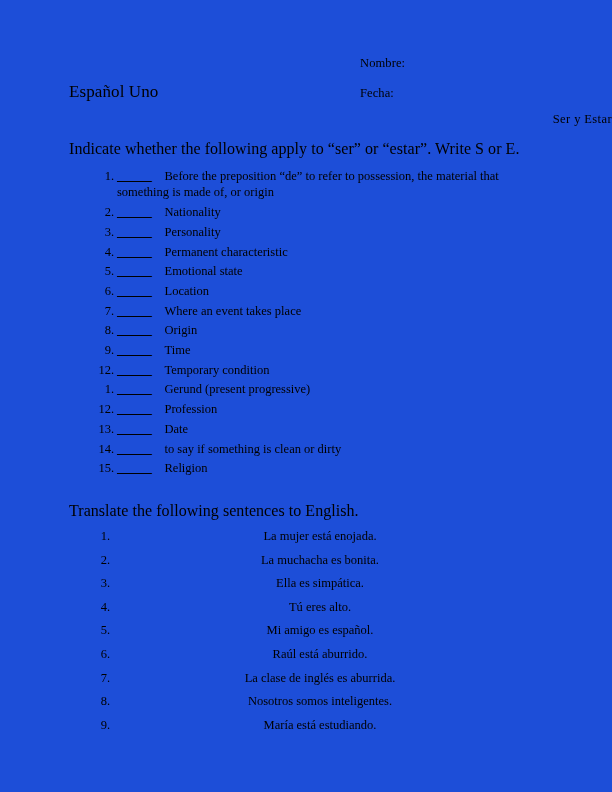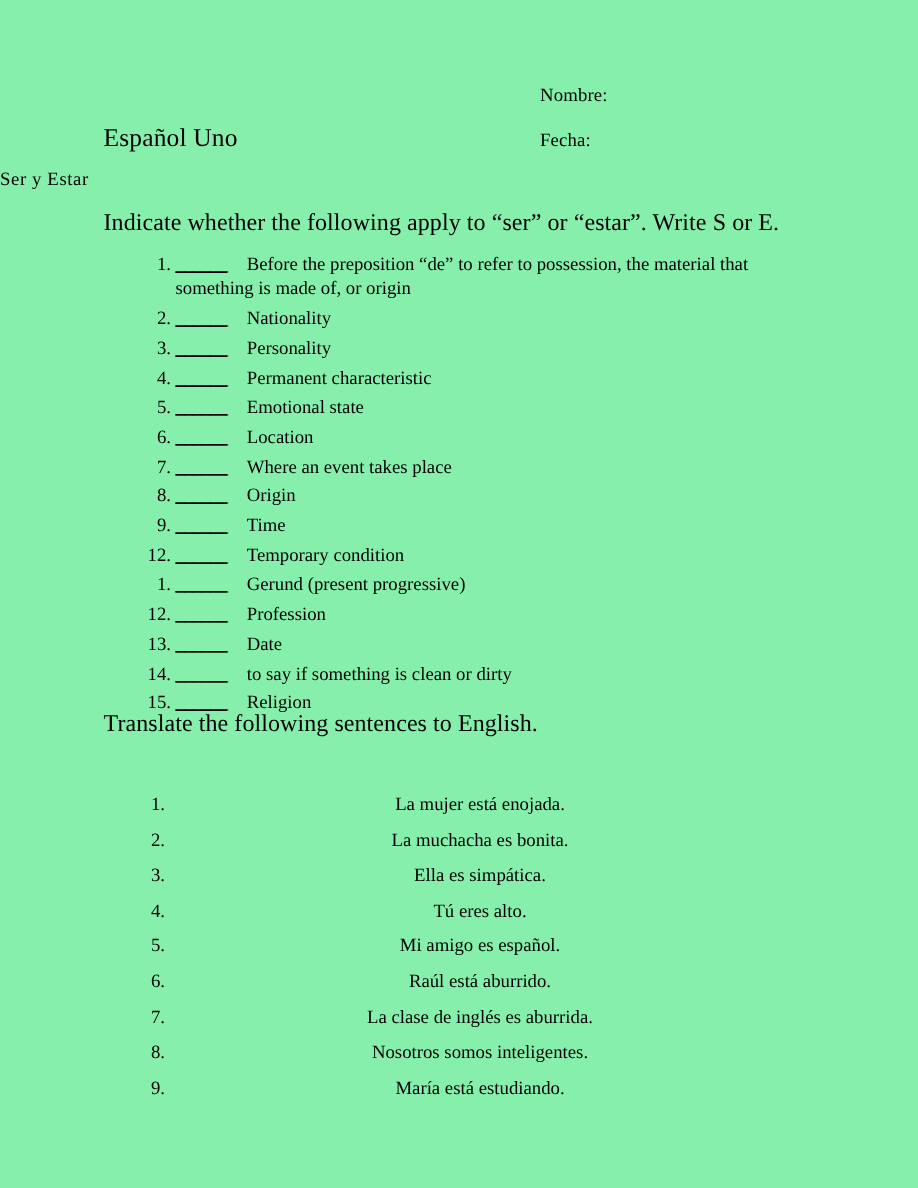--- a/index.html
+++ b/index.html
@@ -13,21 +13,21 @@
     position: relative;
     font-family: "Liberation Serif", "DejaVu Serif", serif;
     color: #000000;
     overflow: hidden;
   }
   .page {
     position: absolute;
     inset: 0;
     width: 612px;
     height: 792px;
-    background: #86efac;
+    background: #1d4ed8;
   }
 
   
   .header-block {
     position: absolute;
     left: 69px;
     top: 56px;
     width: 478px;
   }
   .hdr-row {
@@ -43,34 +43,34 @@
   .hdr-right {
     font-size: 12.5px;
     letter-spacing: 0.1px;
   }
 
   .doc-title {
     position: absolute;
     left: 0;
     top: 112px;
     width: 612px;
-    text-align: left;
+    text-align: right;
     font-size: 12.5px;
     letter-spacing: 0.4px;
   }
 
   .instruction {
     position: absolute;
     left: 69px;
     font-size: 16px;
     letter-spacing: 0.05px;
     white-space: nowrap;
   }
   #instr-one { top: 140px; }
-  #instr-two { top: 474px; }
+  #instr-two { top: 502px; }
 
   
   .list-one {
     position: absolute;
     left: 90px;
     top: 168px;
     width: 456px;
   }
   .li1 {
     display: flex;

